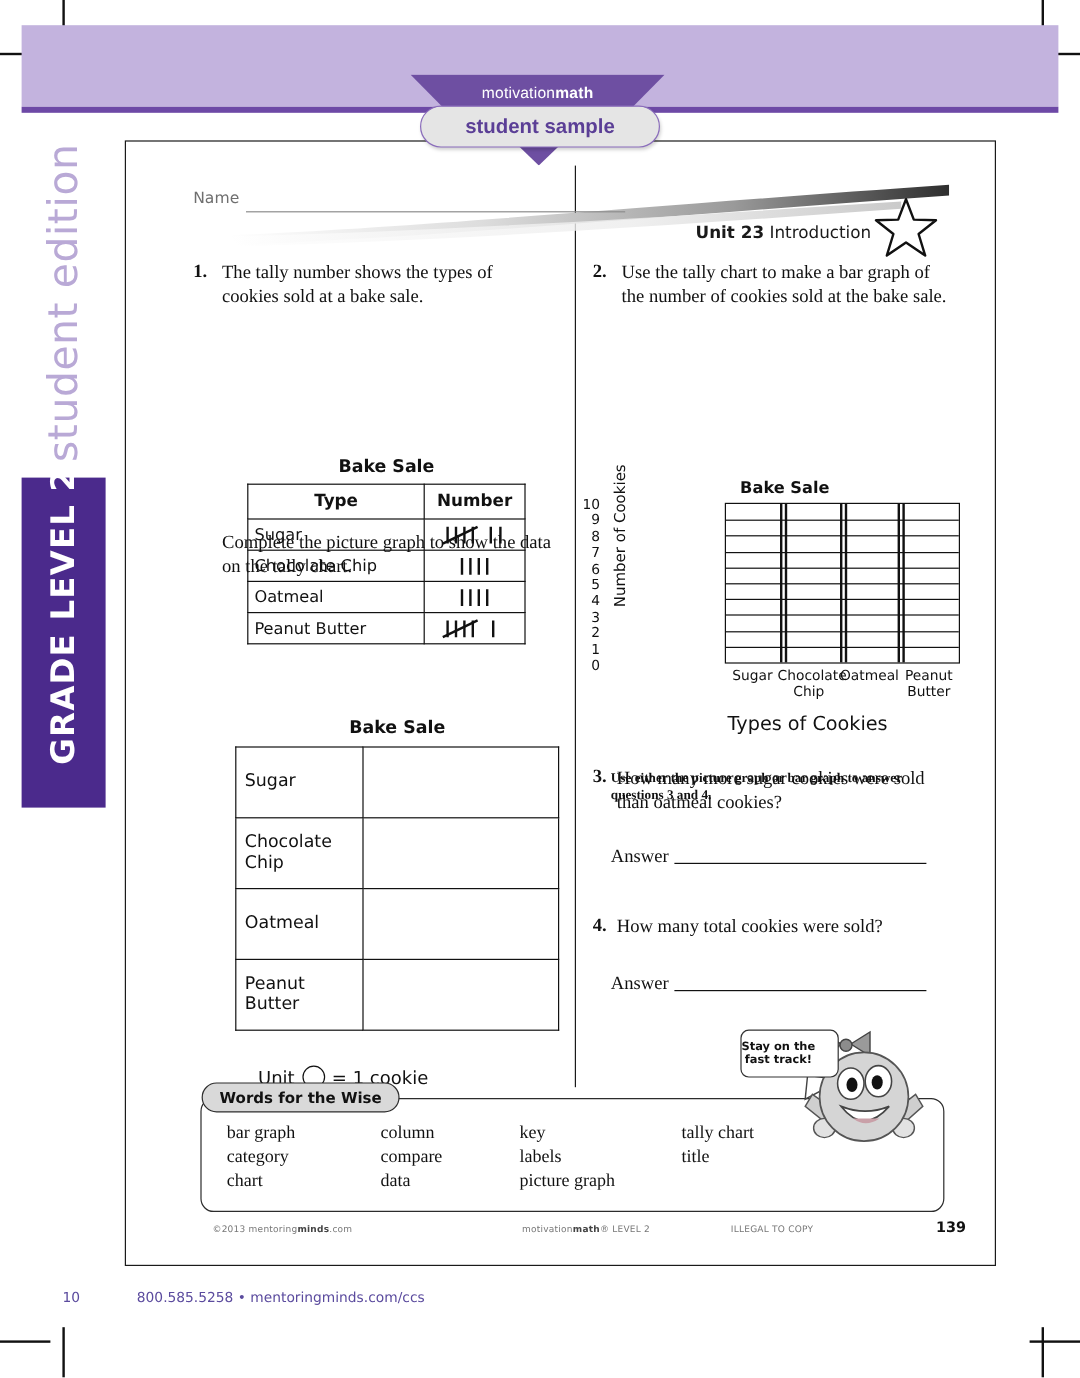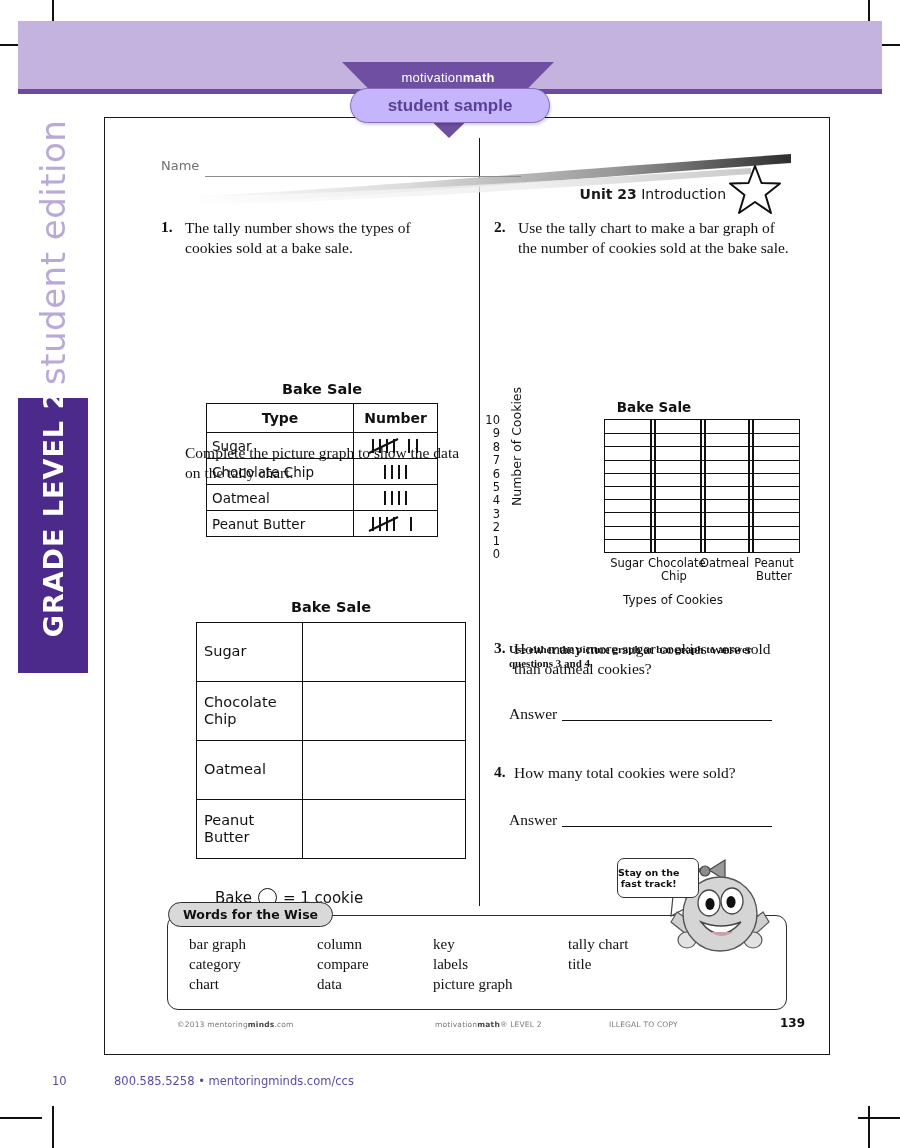--- a/index.html
+++ b/index.html
@@ -28,21 +28,21 @@
   }
   #mm-triangle .lbl{font-size:13px;color:#ffffff;letter-spacing:.2px;}
   #mm-triangle .lbl b{font-weight:bold;}
   #mm-tri-bottom{
     position:absolute;left:420px;top:110px;width:58px;height:28px;
     background:#6e4fa2;clip-path:polygon(0 0,100% 0,50% 100%);
     z-index:1;
   }
   #sample-pill{
     position:absolute;left:350px;top:88px;width:198px;height:33px;
-    background:#c4b5fd;border:1.6px solid #8a6cbb;border-radius:18px;
+    background:#e5e5e5;border:1.6px solid #8a6cbb;border-radius:18px;
     display:flex;align-items:center;justify-content:center;z-index:3;
     box-shadow:1px 2px 3px rgba(0,0,0,.18);
   }
   #sample-pill span{font-size:17px;font-weight:bold;color:#5b3f96;}
 
   
   #se-tab{
     position:absolute;left:18px;top:120px;width:70px;height:280px;
   }
   #se-tab .txt{
@@ -155,21 +155,21 @@
   .ytick{
     position:absolute;right:310px;width:22px;text-align:right;
     font-family:"DejaVu Sans",sans-serif;font-size:11.5px;color:#111;
   }
   .xcat{
     position:absolute;text-align:center;font-family:"DejaVu Sans",sans-serif;
     font-size:11.5px;color:#111;line-height:1.1;
   }
   #bg-xlabel{
     position:absolute;left:60px;top:194px;width:230px;text-align:center;
-    font-family:"DejaVu Sans",sans-serif;font-size:12px;color:#111;
+    font-family:"DejaVu Sans",sans-serif;font-size:16px;color:#111;
   }
 
   
   #wftw{
     position:absolute;left:62px;top:797px;width:620px;height:95px;
     border:1.4px solid #2c2c2c;border-radius:11px;box-sizing:border-box;background:#fff;
   }
   #wftw-pill{
     position:absolute;left:63px;top:784px;width:165px;height:25px;
     background:#d9d9d9;border:1.4px solid #2c2c2c;border-radius:13px;
@@ -358,21 +358,21 @@
       <td class="cell"></td>
     </tr>
     <tr>
       <td class="lbl">Peanut Butter</td>
       <td class="cell"></td>
     </tr>
   </tbody>
     </table>
 
   <div id="key-row">
-    <span>Bake</span>
+    <span>Unit</span>
     <span id="key-circle"></span>
     <span>= 1 cookie</span>
   </div>
 
   <div class="qnum" style="left:389px;top:100px;">2.</div>
   <div class="qtext" style="left:413px;top:100px;width:278px;">Use the tally chart to make a bar graph of the number of cookies sold at the bake sale.</div>
 
   <div id="bargraph">
     <div id="bg-title">Bake Sale</div>
     <div id="bg-ylabel">Number of Cookies</div>

